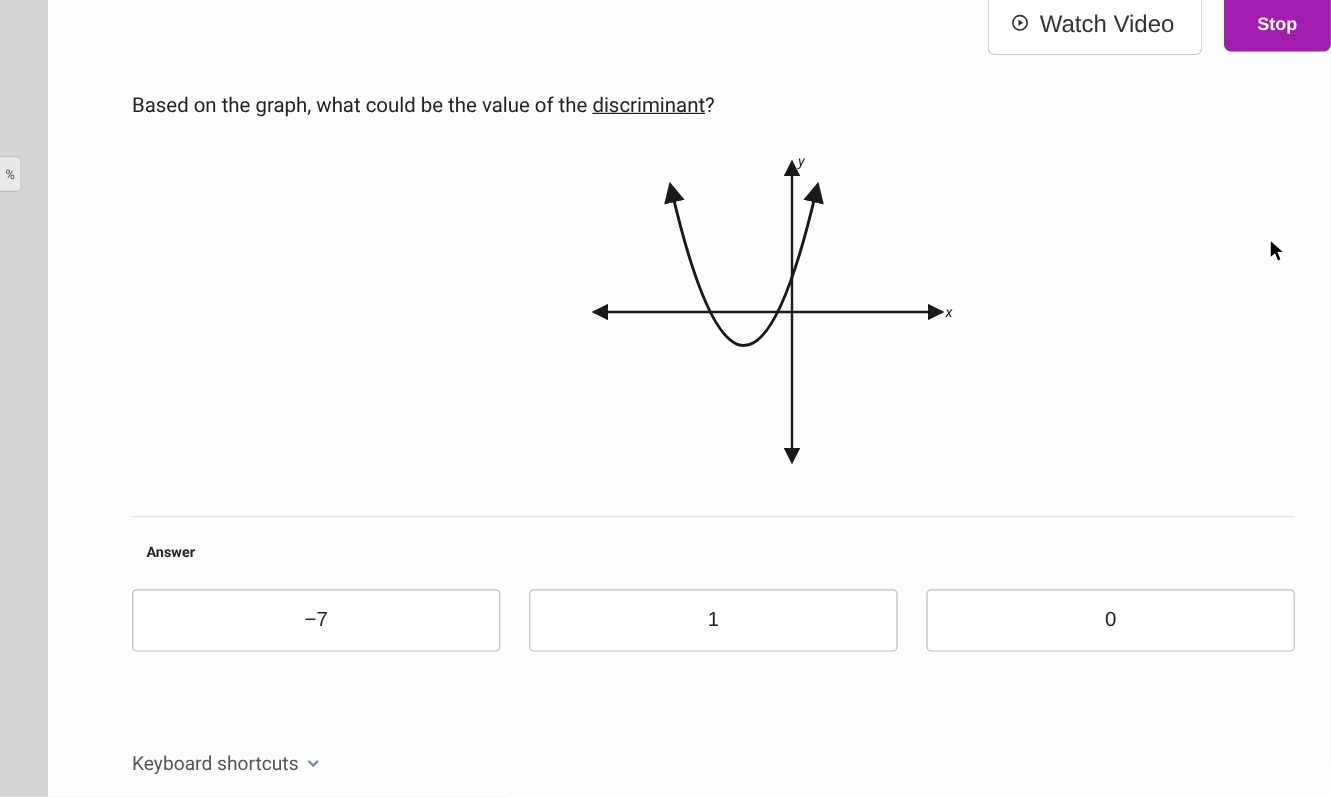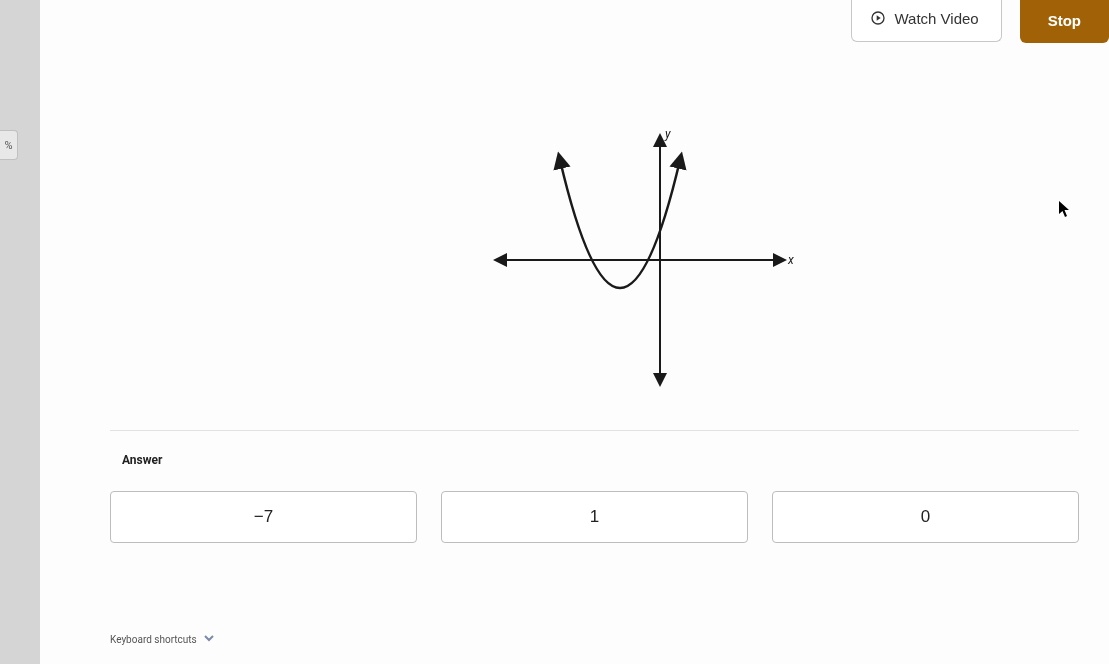--- a/index.html
+++ b/index.html
@@ -44,29 +44,30 @@
     gap: 18px;
     align-items: flex-start;
   }
   .watch-btn {
     margin-top: 0;
     background: #fff;
     border: 1px solid #c7c7c7;
     border-top: none;
     border-radius: 0 0 6px 6px;
     padding: 10px 22px 12px 18px;
-    font-size: 15px;
+    font-size: 20px;
     color: #333;
     display: flex;
+    align-items: center;
     gap: 8px;
     cursor: pointer;
   }
   .watch-btn svg { width: 16px; height: 16px; }
   .stop-btn {
-    background: #a16207;
+    background: #a21caf;
     color: #fff;
     border: none;
     border-radius: 0 0 6px 6px;
     padding: 12px 28px 14px 28px;
     font-size: 15px;
     font-weight: 600;
     cursor: pointer;
   }
   .header-line {
     position: absolute;
@@ -120,21 +121,21 @@
     align-items: center;
     justify-content: center;
     font-size: 17px;
     color: #222;
     cursor: pointer;
   }
   .kbshort {
     position: absolute;
     left: 70px;
     bottom: 18px;
-    font-size: 10px;
+    font-size: 16px;
     color: #555;
     display: flex;
     align-items: center;
     gap: 6px;
     cursor: pointer;
   }
   .kbshort svg { width: 12px; height: 12px; }
   .cursor-arrow {
     position: absolute;
     left: 1018px;
@@ -161,20 +162,23 @@
         </svg>
       </span>
       <span>Watch Video</span>
     </button>
     <button class="stop-btn">
       <span>Stop</span>
     </button>
   </div>
 
 
+  <div class="question">
+    <span>Based on the graph, what could be the value of the </span><span class="underline">discriminant</span><span>?</span>
+  </div>
 
   <div class="graph-area">
     <svg viewBox="0 0 360 280" width="360" height="280">
       <defs>
         <marker id="arr" viewBox="0 0 10 10" refX="5" refY="5" markerWidth="7" markerHeight="7" orient="auto-start-reverse">
           <path d="M 0 0 L 10 5 L 0 10 z" fill="#1a1a1a"></path>
         </marker>
       </defs>
 
       <line x1="40" y1="140" x2="320" y2="140" stroke="#1a1a1a" stroke-width="2" marker-end="url(#arr)" marker-start="url(#arr)"></line>

